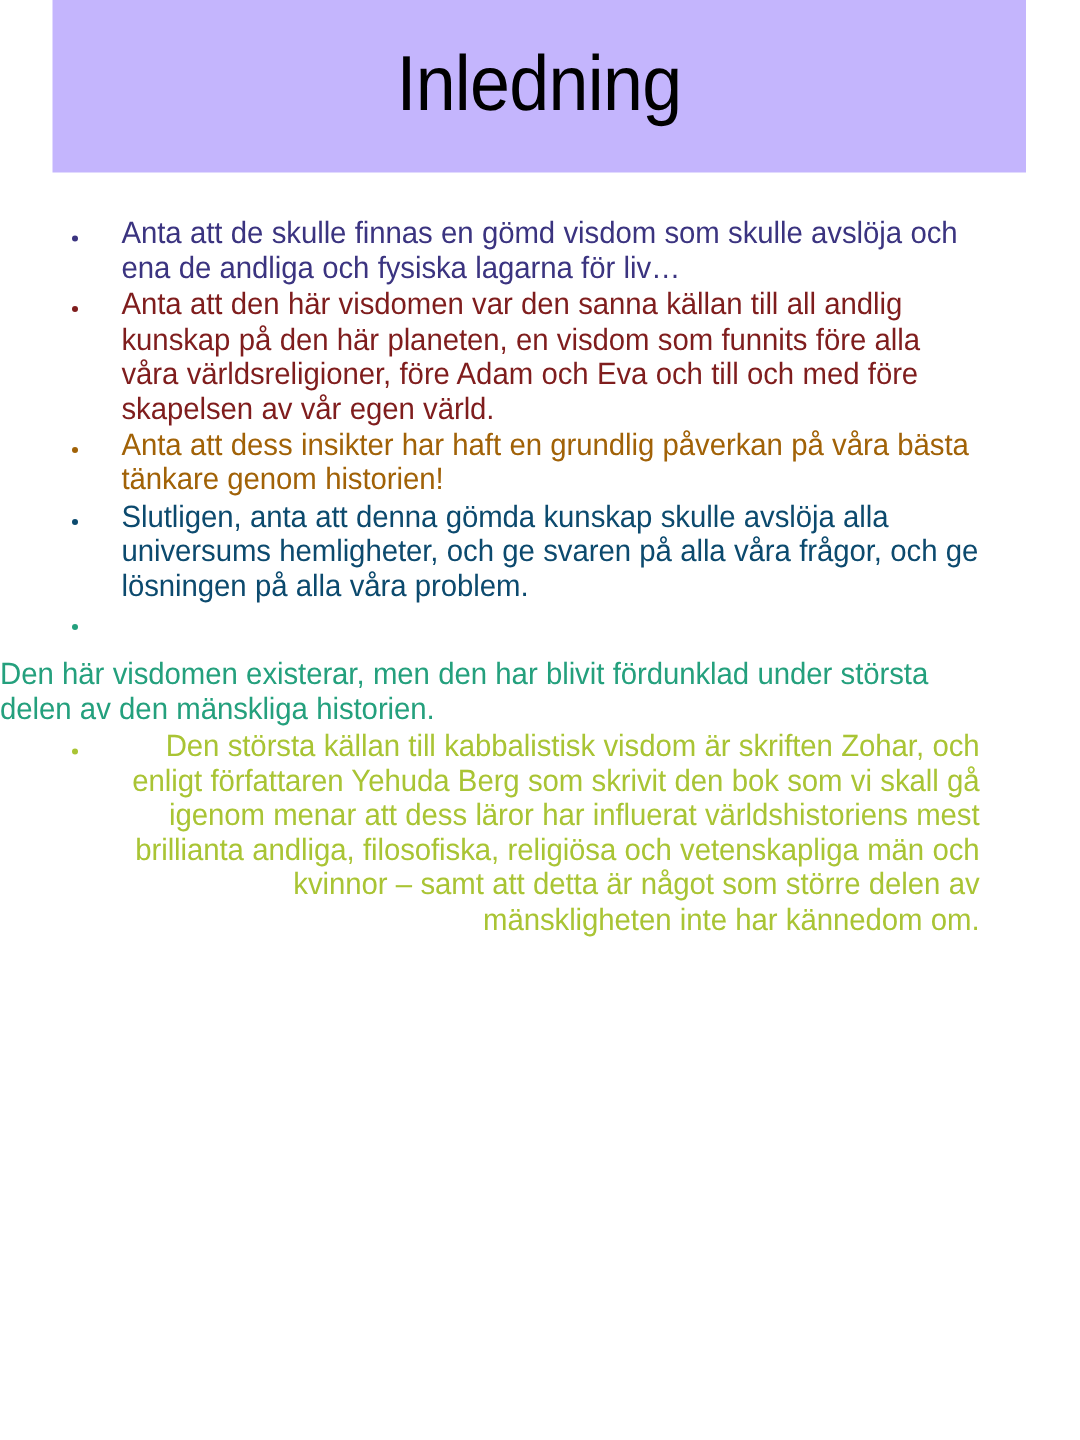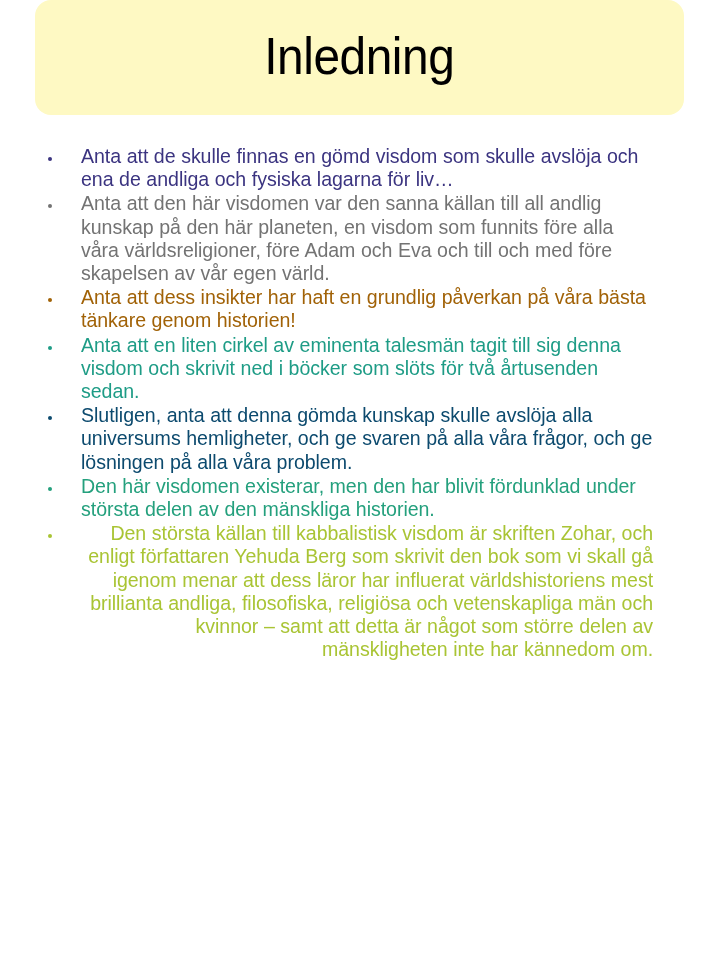--- a/index.html
+++ b/index.html
@@ -16,26 +16,25 @@
     -webkit-font-smoothing: antialiased;
   }
 
   
   #title-banner {
     position: absolute;
     left: 35px;
     top: 0px;
     width: 649px;
     height: 115px;
-    background: #fef9c3;
+    background: #c4b5fd;
     display: flex;
     align-items: center;
     justify-content: center;
     box-sizing: border-box;
-    border-radius: 16px;
   }
   #title-text {
     color: #000000;
     font-size: 52px;
     line-height: 1;
     font-weight: 400;
     letter-spacing: -0.5px;
     transform: scaleX(0.92);
     transform-origin: center center;
     white-space: nowrap;
@@ -90,37 +89,33 @@
 
 <div id="title-banner">
   <div id="title-text">Inledning</div>
 </div>
 
 <div id="body-content">
     <div class="bullet-row" style="color: rgb(59, 52, 128);">
       <div class="bullet-marker"></div>
       <div class="bullet-text">Anta att de skulle finnas en gömd visdom som skulle avslöja och ena de andliga och fysiska lagarna för liv…</div>
     </div>
-    <div class="bullet-row" style="color: #737373;">
+    <div class="bullet-row" style="color: #7f1d1d;">
       <div class="bullet-marker"></div>
       <div class="bullet-text">Anta att den här visdomen var den sanna källan till all andlig kunskap på den här planeten,  en visdom som funnits före alla våra världsreligioner, före Adam och Eva och till och med före skapelsen av vår egen värld.</div>
     </div>
     <div class="bullet-row" style="color: #a16207;">
       <div class="bullet-marker"></div>
       <div class="bullet-text">Anta att dess insikter har haft en grundlig påverkan på våra bästa tänkare genom historien!</div>
     </div>
-    <div class="bullet-row" style="color: rgb(30, 156, 134);">
-      <div class="bullet-marker"></div>
-      <div class="bullet-text">Anta att en liten cirkel av eminenta talesmän tagit till sig denna visdom och skrivit ned i böcker som slöts för två årtusenden sedan.</div>
-    </div>
     <div class="bullet-row" style="color: #0c4a6e;">
       <div class="bullet-marker"></div>
       <div class="bullet-text">Slutligen, anta att denna gömda kunskap skulle avslöja alla universums hemligheter, och ge svaren på alla våra frågor, och ge lösningen på alla våra problem.</div>
     </div>
-    <div class="bullet-row" style="color: rgb(36, 160, 125);">
+    <div class="bullet-row" style="color: rgb(36, 160, 125); flex-direction: column;">
       <div class="bullet-marker"></div>
       <div class="bullet-text">Den här visdomen existerar, men den har blivit fördunklad under största delen av den mänskliga historien.</div>
     </div>
     <div class="bullet-row" style="color: rgb(169, 196, 52); text-align: right;">
       <div class="bullet-marker"></div>
       <div class="bullet-text">Den största källan till kabbalistisk visdom är skriften Zohar, och enligt författaren Yehuda Berg som skrivit den bok som vi skall gå igenom menar att dess läror har influerat världshistoriens mest brillianta andliga, filosofiska, religiösa och vetenskapliga män och kvinnor – samt att detta är något som större delen av mänskligheten inte har kännedom om.</div>
     </div>
   </div>
 
 </body></html>

